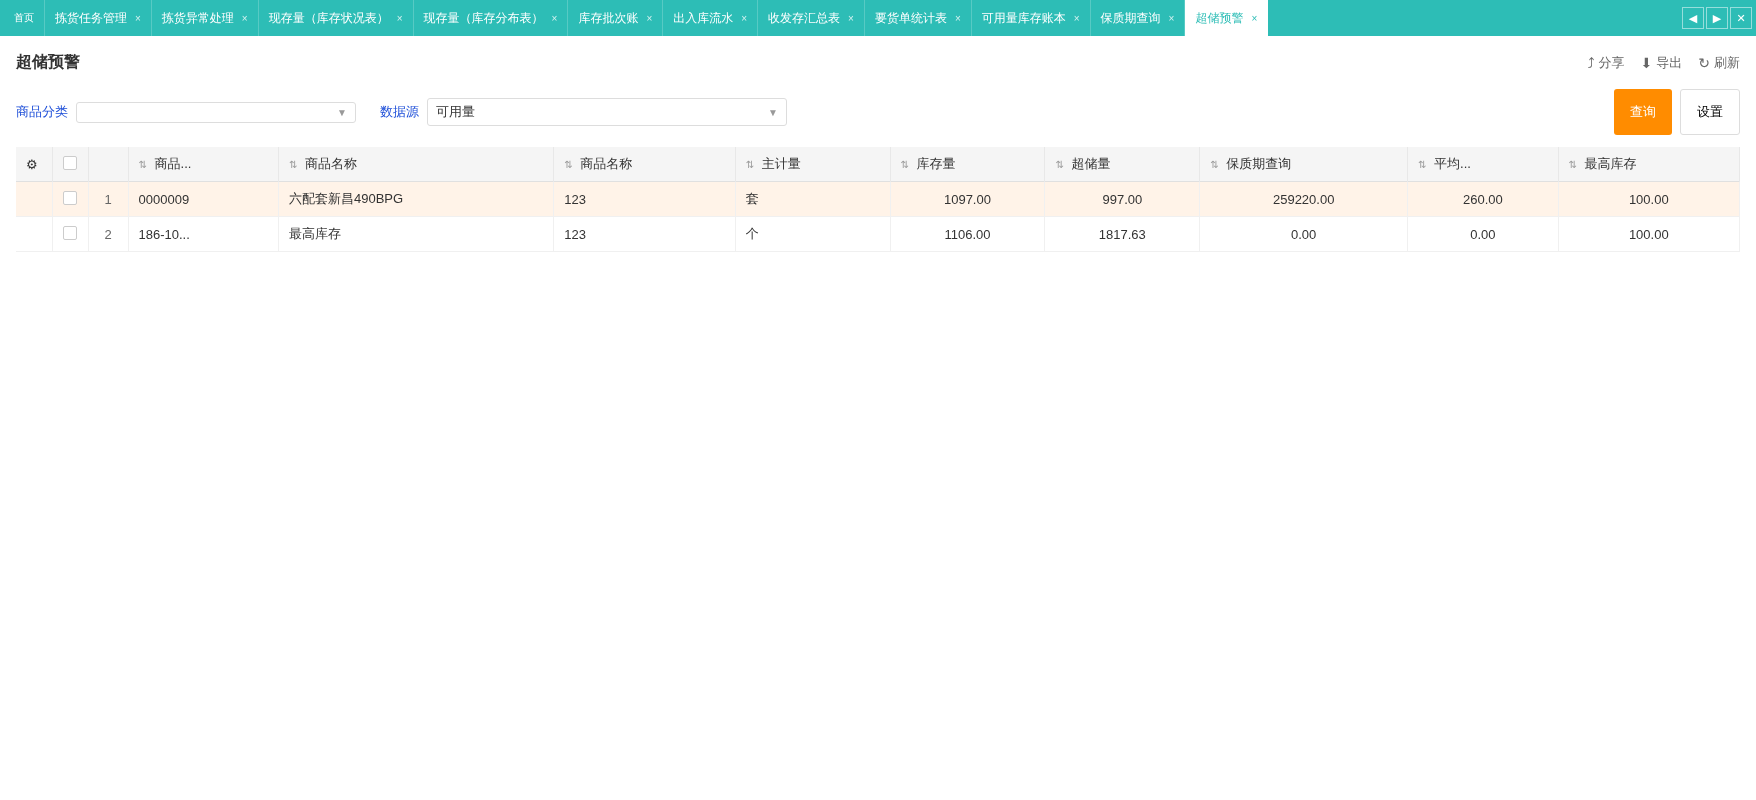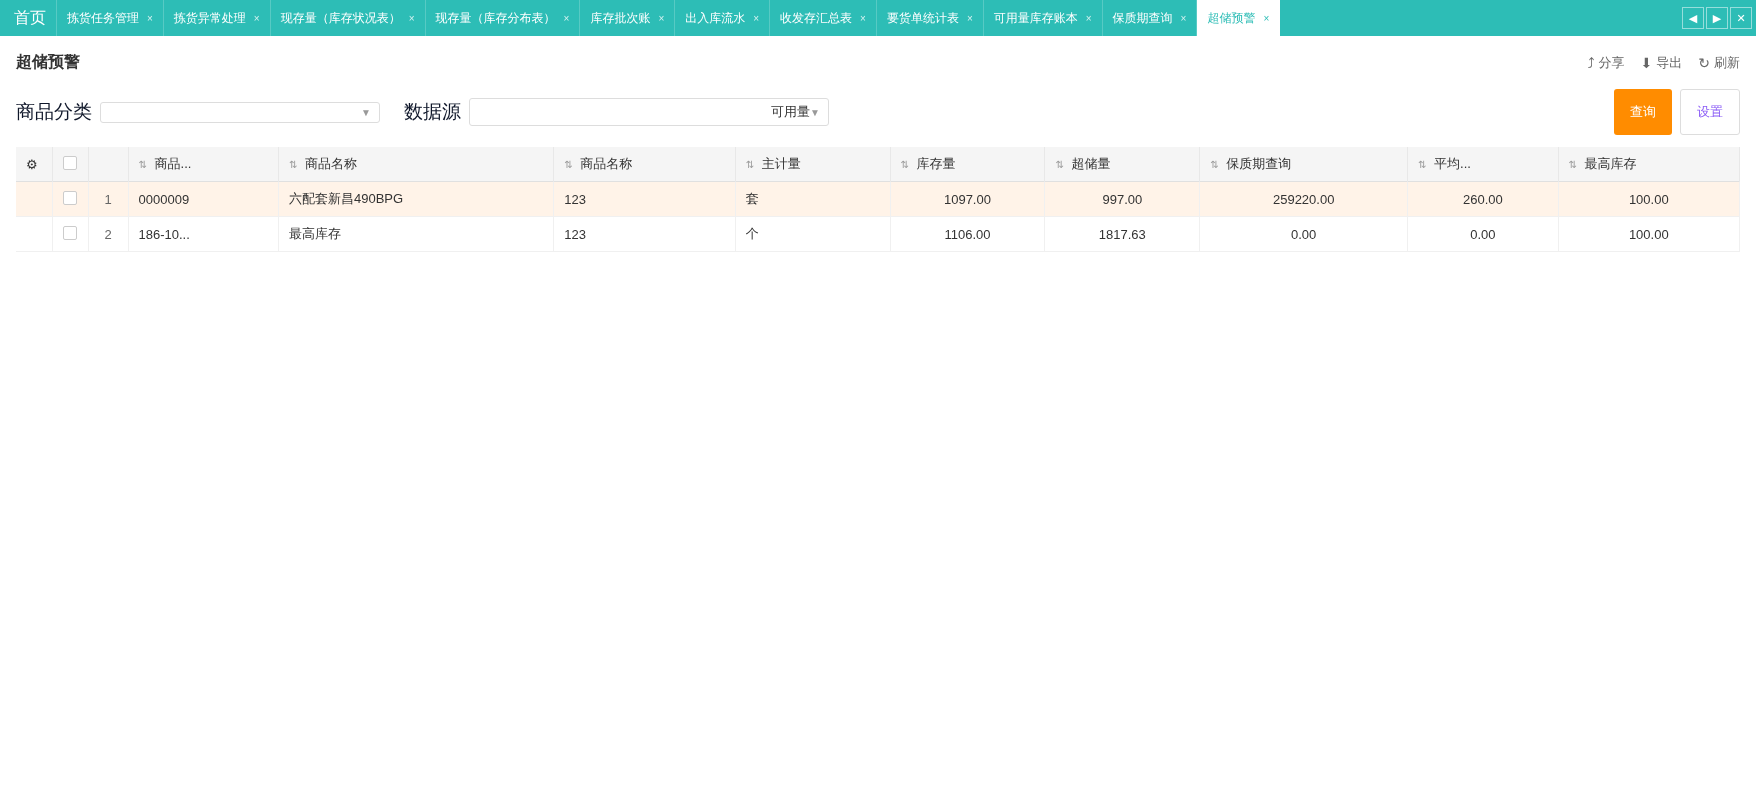--- a/index.html
+++ b/index.html
@@ -27,21 +27,21 @@
       border-right: 1px solid rgba(255,255,255,0.2);
       gap: 4px;
     }
     .topbar-item.active { background: #fff; color: #2dbdb6; }
     .topbar-item .close-x {
       font-size: 10px;
       color: rgba(255,255,255,0.8);
       margin-left: 4px;
     }
     .topbar-item.active .close-x { color: #2dbdb6; }
-    .topbar-home { font-size: 16px; }
+    .topbar-home { font-size: 10px; }
     .topbar-nav-arrows {
       display: flex;
       align-items: center;
       margin-left: auto;
       gap: 2px;
     }
     .nav-arrow {
       width: 22px;
       height: 22px;
       background: #2dbdb6;
@@ -94,40 +94,39 @@
       gap: 24px;
       margin-bottom: 12px;
       flex-wrap: wrap;
     }
     .filter-group {
       display: flex;
       align-items: center;
       gap: 8px;
     }
     .filter-label {
-      color: #0f172a;
-      font-size: 19px;
+      color: #1d4ed8;
+      font-size: 13px;
       white-space: nowrap;
     }
     .filter-select {
       display: flex;
       align-items: center;
       border: 1px solid #ddd;
       border-radius: 3px;
       padding: 4px 8px;
       min-width: 280px;
       background: #fff;
       cursor: pointer;
       justify-content: space-between;
       font-size: 13px;
       color: #999;
     }
     .filter-select-datasource {
       min-width: 360px;
-      justify-content: flex-end;
     }
     .filter-select-value {
       color: #333;
     }
     .chevron-down { font-size: 10px; color: #999; }
 
     
     .action-buttons {
       display: flex;
       gap: 8px;
@@ -137,21 +136,21 @@
       background: #ff8c00;
       color: #fff;
       border: none;
       border-radius: 3px;
       padding: 14px 16px;
       cursor: pointer;
       font-size: 13px;
     }
     .btn-settings {
       background: #fff;
-      color: #8b5cf6;
+      color: #000000;
       border: 1px solid #ddd;
       border-radius: 3px;
       padding: 5px 16px;
       cursor: pointer;
       font-size: 13px;
     }
 
     
     .data-table {
       width: 100%;

